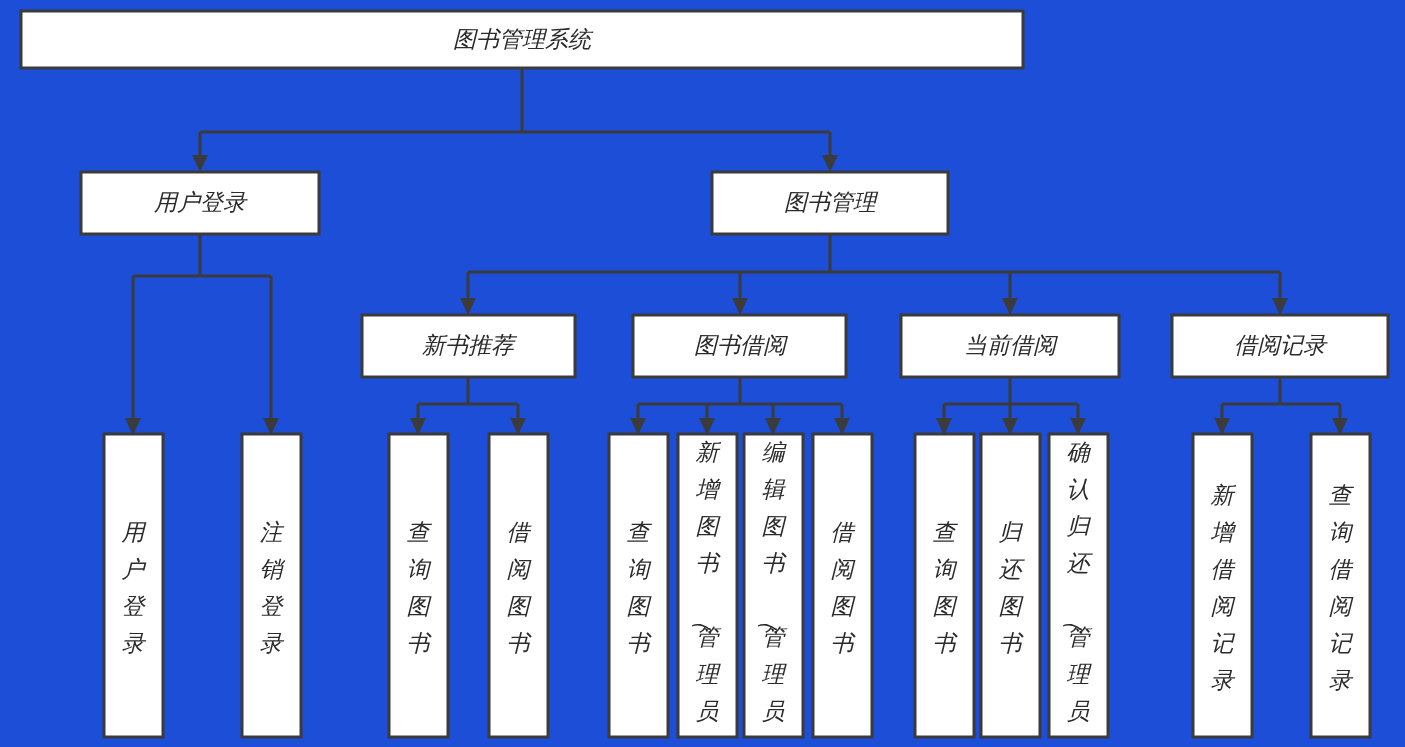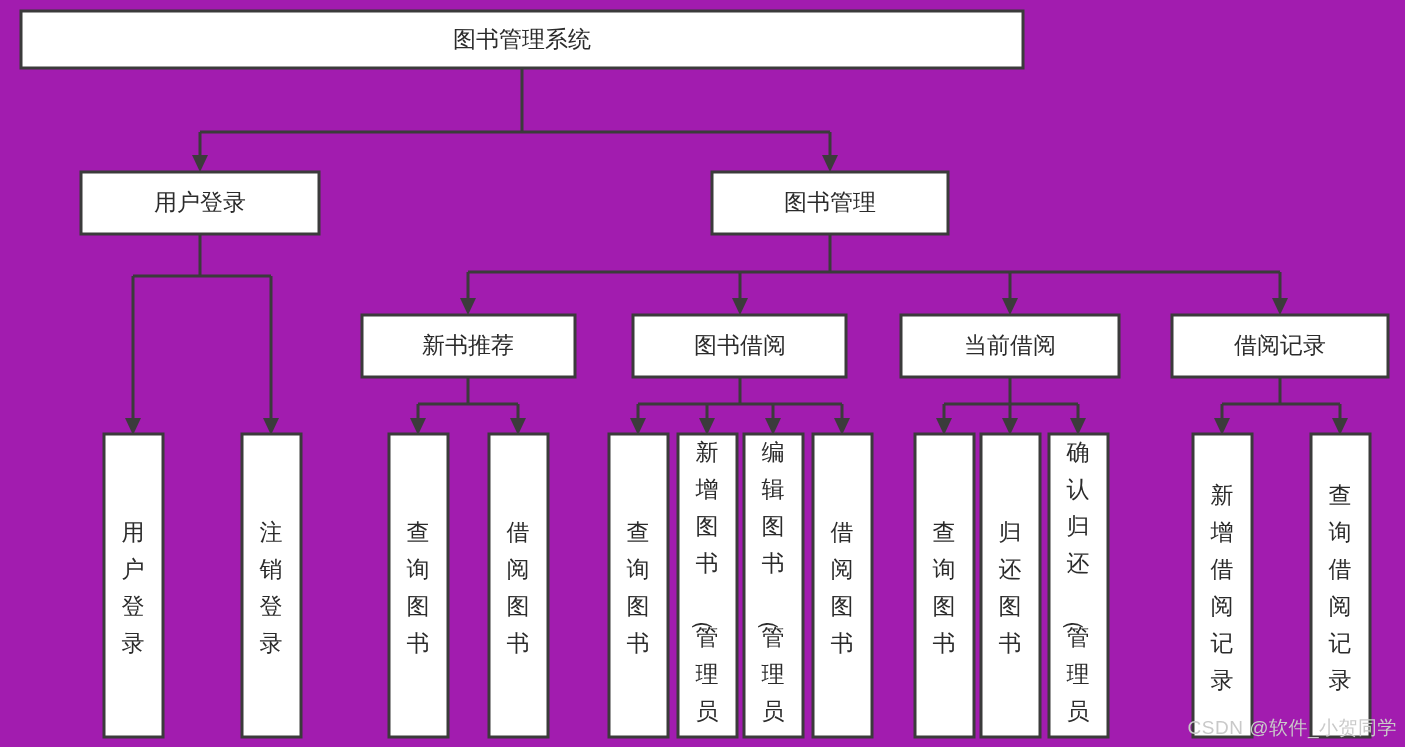--- a/index.html
+++ b/index.html
@@ -8,22 +8,23 @@
     padding: 0;
     background: #ffffff;
   }
   body {
     font-family: "Liberation Sans", "DejaVu Sans", sans-serif;
   }
   #diagram-root {
     position: relative;
     width: 1405px;
     height: 747px;
-    background: #a21caf;
+    background: #1d4ed8;
     overflow: hidden;
+    font-style: italic;
   }
   svg#tree-svg {
     position: absolute;
     top: 0;
     left: 0;
     width: 1405px;
     height: 747px;
     display: block;
   }
   .node-box {
@@ -241,15 +242,14 @@
       <rect class="node-box-leaf" x="1193" y="434" width="59" height="303"></rect>
       <text class="leaf-label vert" x="1222" y="503.36"><tspan x="1222" dy="0">新</tspan><tspan x="1222" dy="37">增</tspan><tspan x="1222" dy="37">借</tspan><tspan x="1222" dy="37">阅</tspan><tspan x="1222" dy="37">记</tspan><tspan x="1222" dy="37">录</tspan></text>
     </g>
     <g>
       <rect class="node-box-leaf" x="1311" y="434" width="59" height="303"></rect>
       <text class="leaf-label vert" x="1340" y="503.36"><tspan x="1340" dy="0">查</tspan><tspan x="1340" dy="37">询</tspan><tspan x="1340" dy="37">借</tspan><tspan x="1340" dy="37">阅</tspan><tspan x="1340" dy="37">记</tspan><tspan x="1340" dy="37">录</tspan></text>
     </g>
 
   </svg>
 
-  <div class="watermark-text">CSDN @软件_小贺同学</div>
 
 </div>
 
 </body></html>

